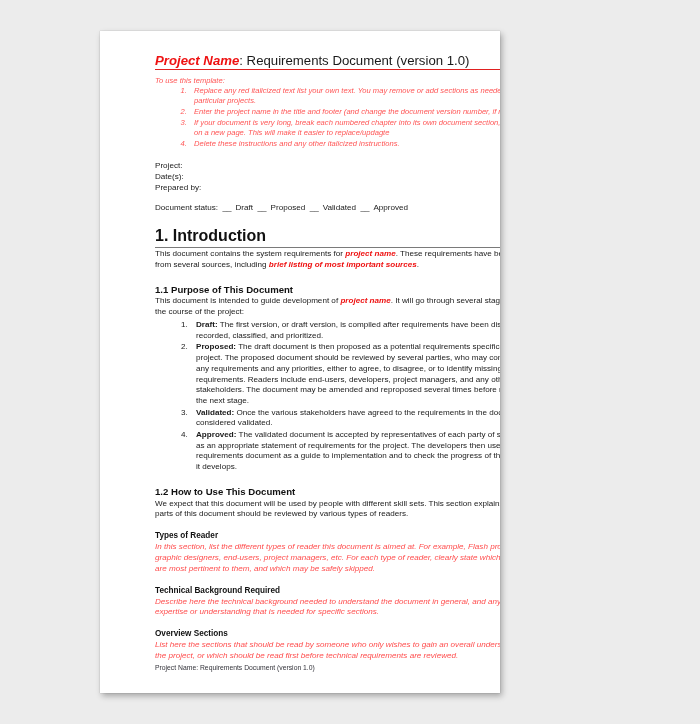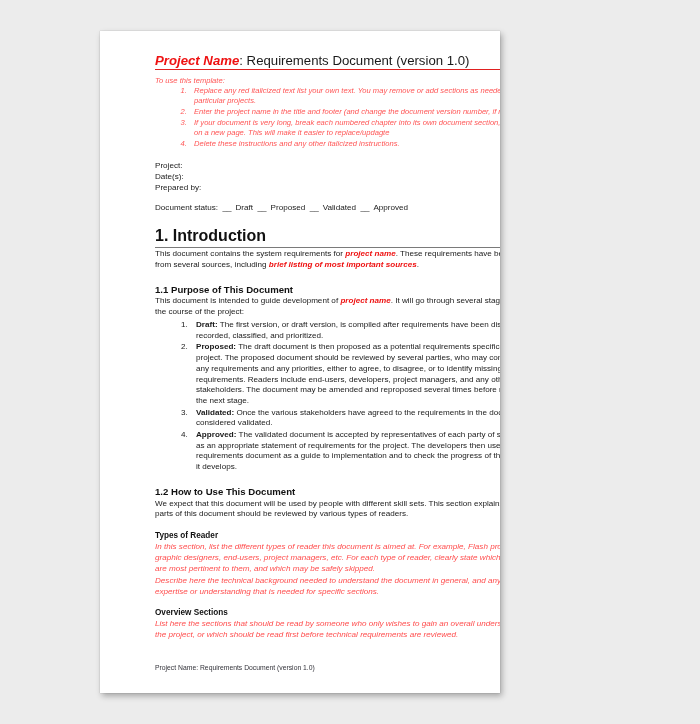--- a/index.html
+++ b/index.html
@@ -198,20 +198,21 @@
       <li><b>Validated:</b><span> Once the various stakeholders have agreed to the requirements in the document, it is considered validated.</span></li>
       <li><b>Approved:</b><span> The validated document is accepted by representatives of each party of stakeholders as an appropriate statement of requirements for the project. The developers then use the requirements document as a guide to implementation and to check the progress of the project as it develops.</span></li>
     </ol>
 
     <h2 class="sub">1.2 How to Use This Document</h2>
     <p class="body">We expect that this document will be used by people with different skill sets. This section explains which parts of this document should be reviewed by various types of readers.</p>
 
     <h3 class="minor">Types of Reader</h3>
     <p class="redbody">In this section, list the different types of reader this document is aimed at. For example, Flash programmers, graphic designers, end-users, project managers, etc. For each type of reader, clearly state which sections are most pertinent to them, and which may be safely skipped.</p>
 
+    <h3 class="minor">Technical Background Required</h3>
     <p class="redbody">Describe here the technical background needed to understand the document in general, and any particular expertise or understanding that is needed for specific sections.</p>
 
     <h3 class="minor">Overview Sections</h3>
     <p class="redbody">List here the sections that should be read by someone who only wishes to gain an overall understanding of the project, or which should be read first before technical requirements are reviewed.</p>
 
   </div>
 
   <div id="footer">
     <span>Project Name: Requirements Document (version 1.0)</span>
     <span>1</span>

